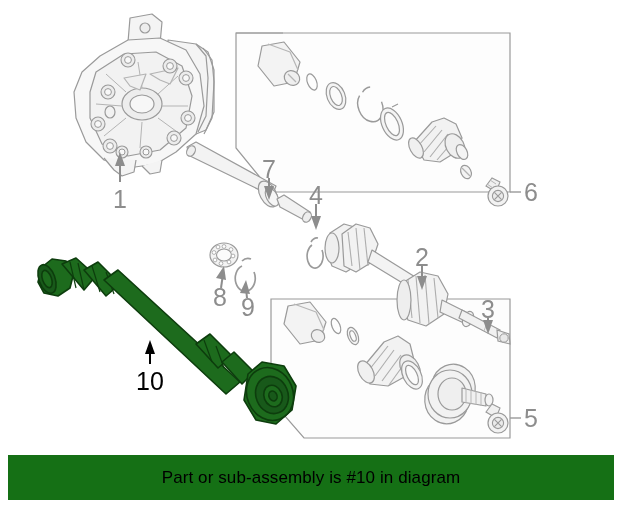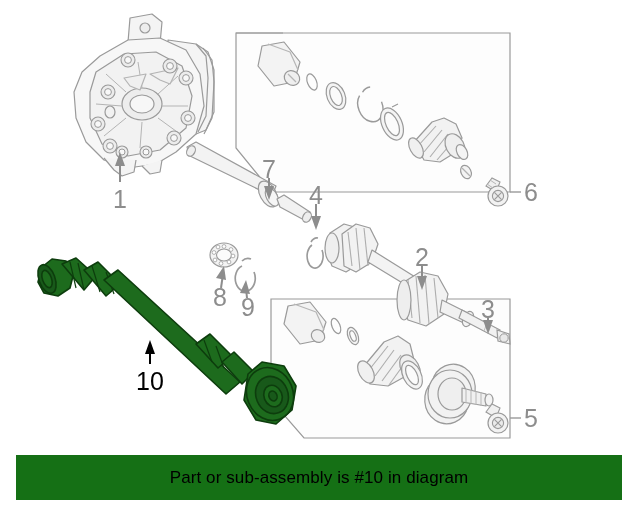--- a/index.html
+++ b/index.html
@@ -20,21 +20,21 @@
   }
   #diagram-svg {
     position: absolute;
     left: 0;
     top: 0;
     width: 640px;
     height: 512px;
   }
   .banner {
     position: absolute;
-    left: 16px;
+    left: 8px;
     top: 455px;
     width: 606px;
     height: 45px;
     background: #157015;
     display: flex;
     flex-direction: column;
     align-items: center;
     justify-content: center;
     box-sizing: border-box;
   }

